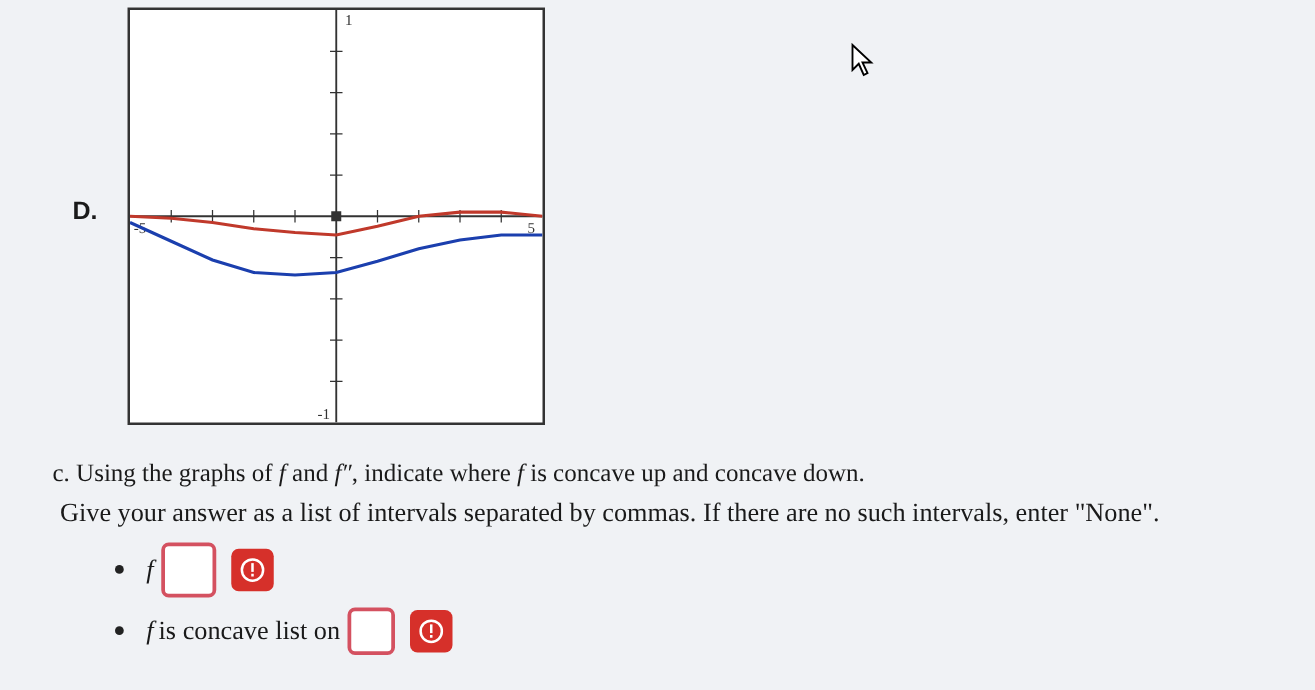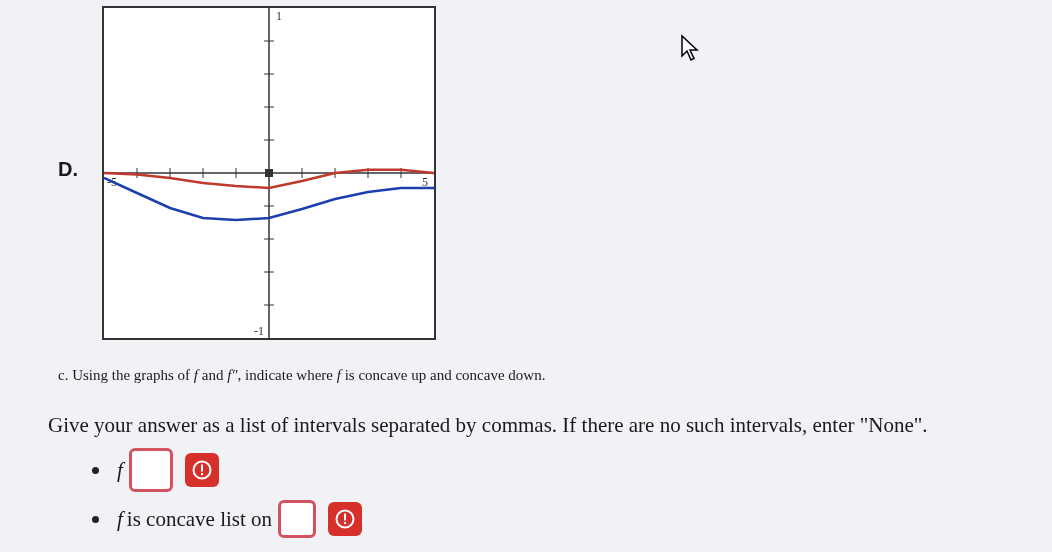--- a/index.html
+++ b/index.html
@@ -27,26 +27,25 @@
     }
     .graph-box {
       width: 334px;
       height: 334px;
       border: 2px solid #333;
       position: relative;
       background: #fff;
     }
     .question-text {
       margin-top: 24px;
-      margin-left: 38px;
-      font-size: 15px;
+      margin-left: 22px;
+      font-size: 20px;
       line-height: 1.5;
     }
     .instruction-text {
-      margin-top: 22px;
       margin-left: 28px;
       font-size: 21px;
       line-height: 1.6;
     }
     .bullets {
       margin-top: 6px;
       margin-left: 72px;
     }
     .bullet-row {
       display: flex;

